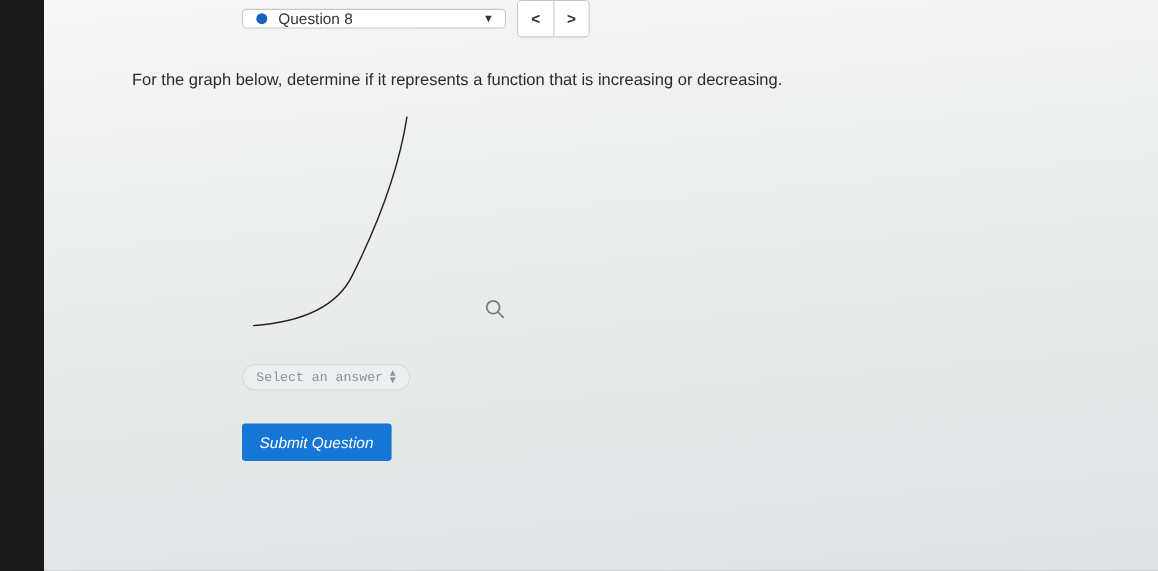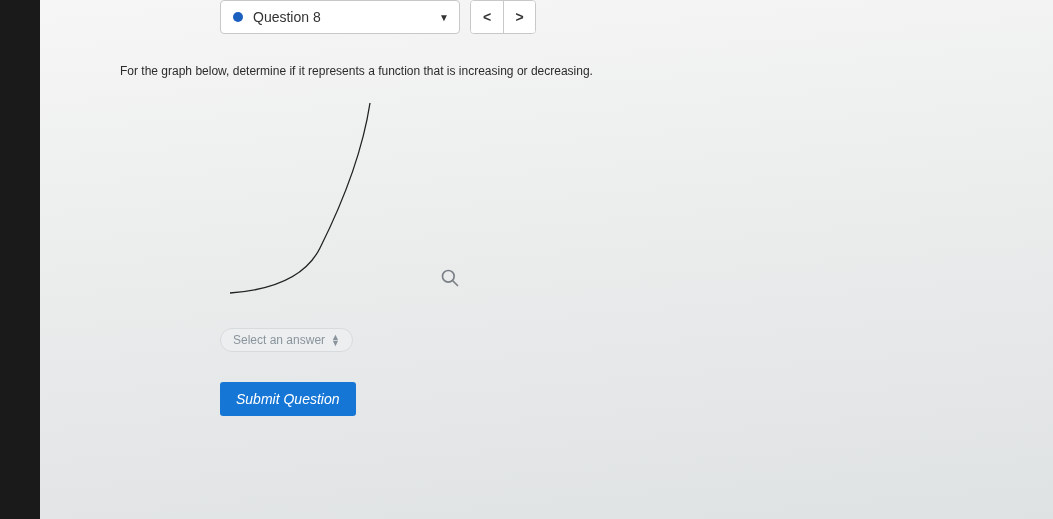--- a/index.html
+++ b/index.html
@@ -29,21 +29,21 @@
       align-items: center;
       gap: 10px;
       padding: 0 0 0 180px;
     }
     .question-dropdown {
       display: flex;
       align-items: center;
       background: #fff;
       border: 1px solid #c6c8ca;
       border-radius: 4px;
-      height: 34px;
+      height: 18px;
       padding: 0 10px 0 12px;
       width: 240px;
       justify-content: space-between;
       cursor: pointer;
       font-size: 14px;
       color: #333;
     }
     .question-dropdown .left {
       display: flex;
       align-items: center;
@@ -79,21 +79,21 @@
       cursor: pointer;
       background: #fff;
     }
     .nav-btn + .nav-btn {
       border-left: 1px solid #c6c8ca;
     }
     .content {
       padding: 30px 40px 20px 80px;
     }
     .prompt {
-      font-size: 12px;
+      font-size: 15px;
       color: #2b2b2b;
       margin-bottom: 20px;
     }
     .graph-row {
       display: flex;
       align-items: flex-end;
       gap: 40px;
       margin-left: 100px;
       margin-bottom: 30px;
     }
@@ -122,20 +122,21 @@
       gap: 6px;
       background: #eceef0;
       border: 1px solid #d8dbdd;
       border-radius: 14px;
       padding: 4px 12px;
       font-size: 12px;
       color: #8a949c;
       margin-left: 100px;
       cursor: pointer;
       margin-bottom: 30px;
+      font-family: Liberation Mono, monospace;
     }
     .updown {
       font-size: 9px;
       line-height: 6px;
       color: #8a949c;
       display: flex;
       flex-direction: column;
     }
     .submit-btn {
       display: inline-block;

